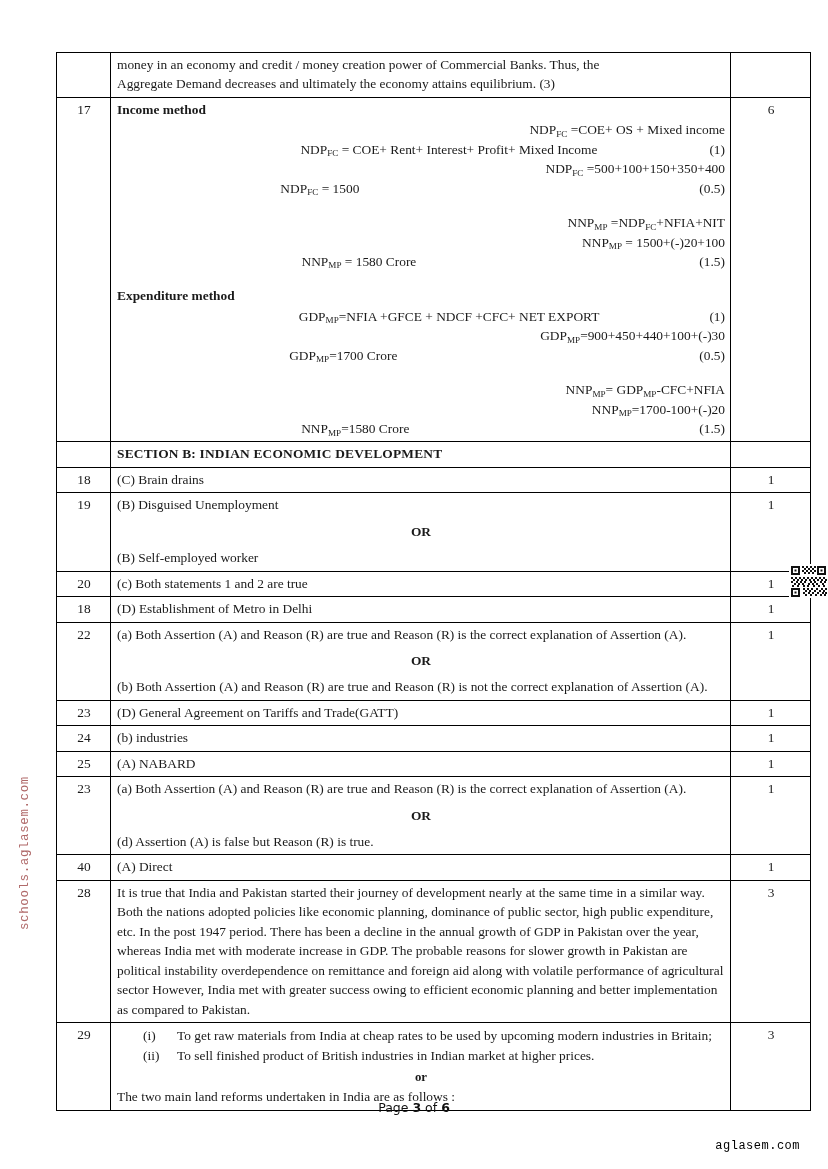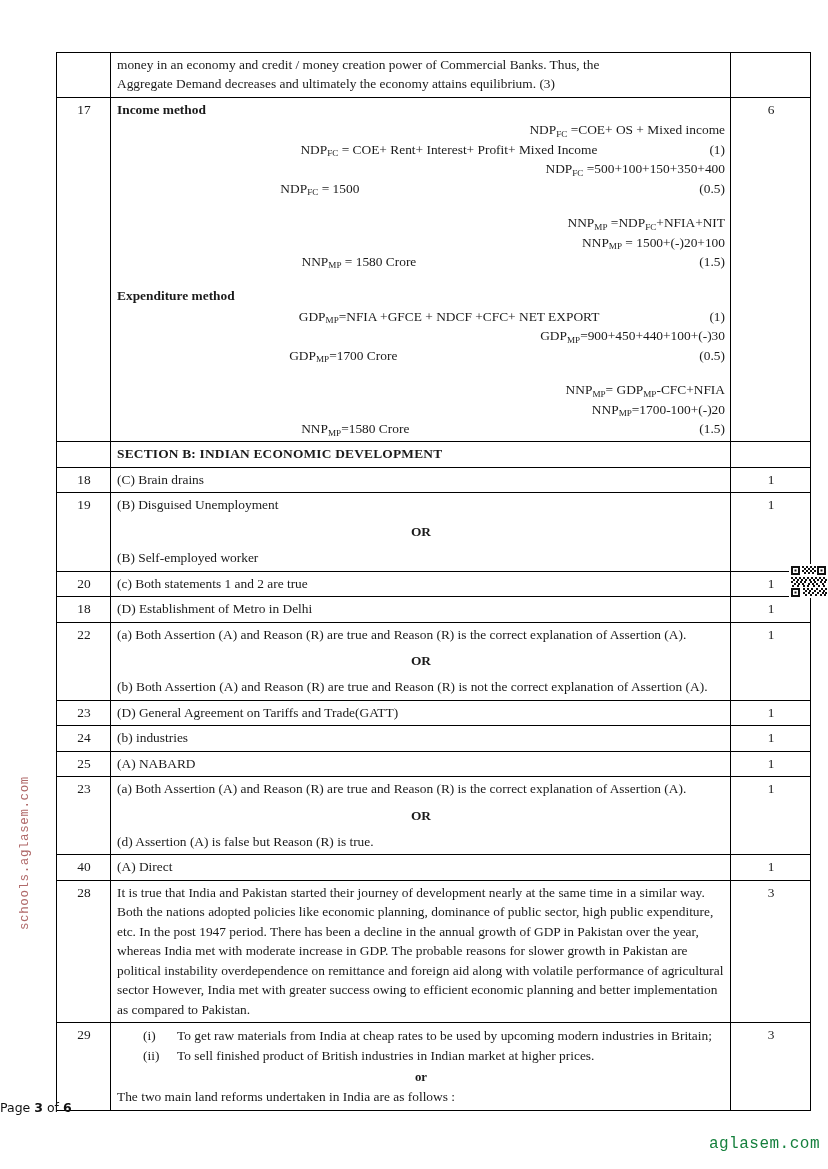--- a/index.html
+++ b/index.html
@@ -26,26 +26,26 @@
     letter-spacing: 0.6px;
     color: #b06a6a;
     transform: rotate(-90deg);
     transform-origin: left top;
     white-space: nowrap;
     
     margin-left: 14px;
   }
   .wm-bottom-right {
     position: absolute;
-    right: 8px;
+    right: 28px;
     bottom: 16px;
     font-family: "Liberation Mono", "DejaVu Sans Mono", monospace;
-    font-size: 16px;
+    font-size: 12px;
     letter-spacing: 0.5px;
-    color: #15803d;
+    color: #000000;
   }
 
   
   .qr-sticker {
     position: absolute;
     left: 789px;
     top: 560px;
     width: 39px;
     height: 42px;
     z-index: 6;
@@ -137,21 +137,21 @@
     padding-left: 26px;
   }
   .subitem .tx { flex: 1 1 auto; }
 
   
   .page-footer {
     position: absolute;
     left: 0;
     right: 0;
     top: 1100px;
-    text-align: left;
+    text-align: center;
     font-family: "DejaVu Sans", sans-serif;
     font-size: 12.5px;
     color: #111;
   }
   .page-footer b { font-weight: bold; }
 </style>
 </head>
 <body>
 
 <div class="sheet">

